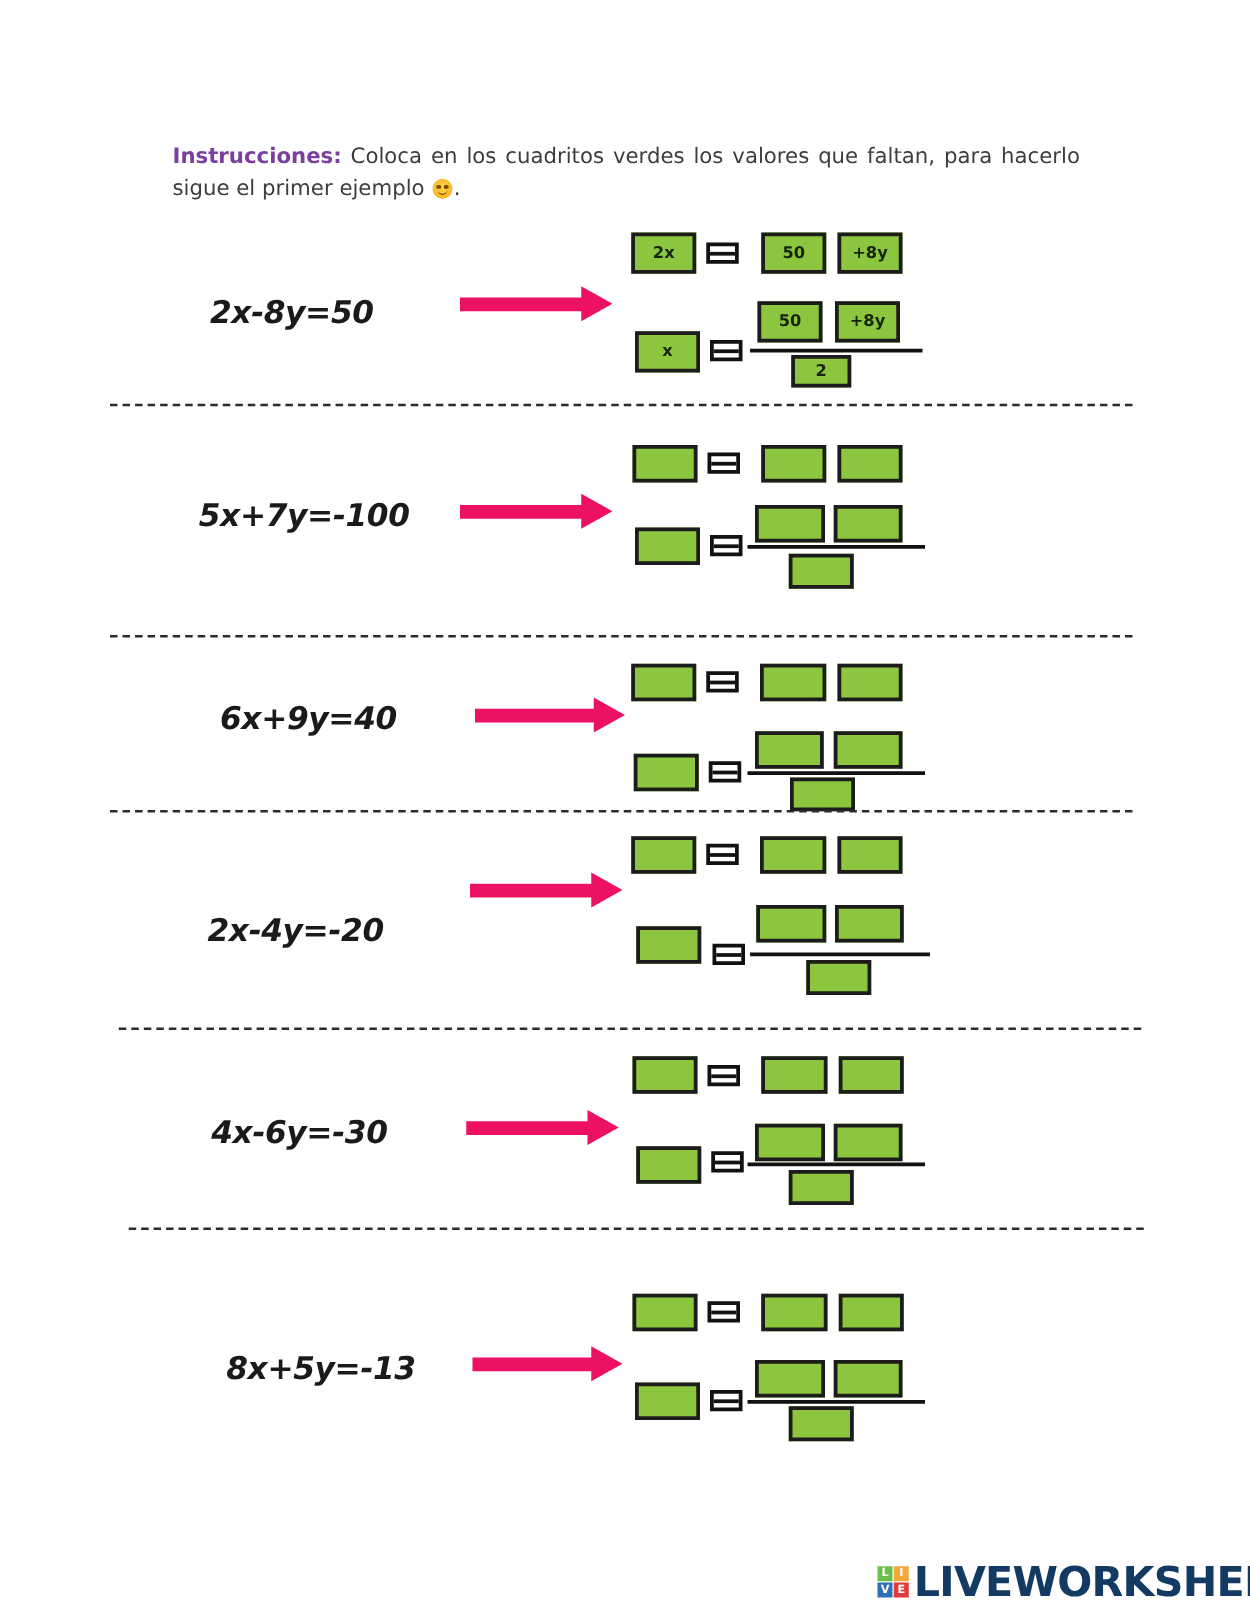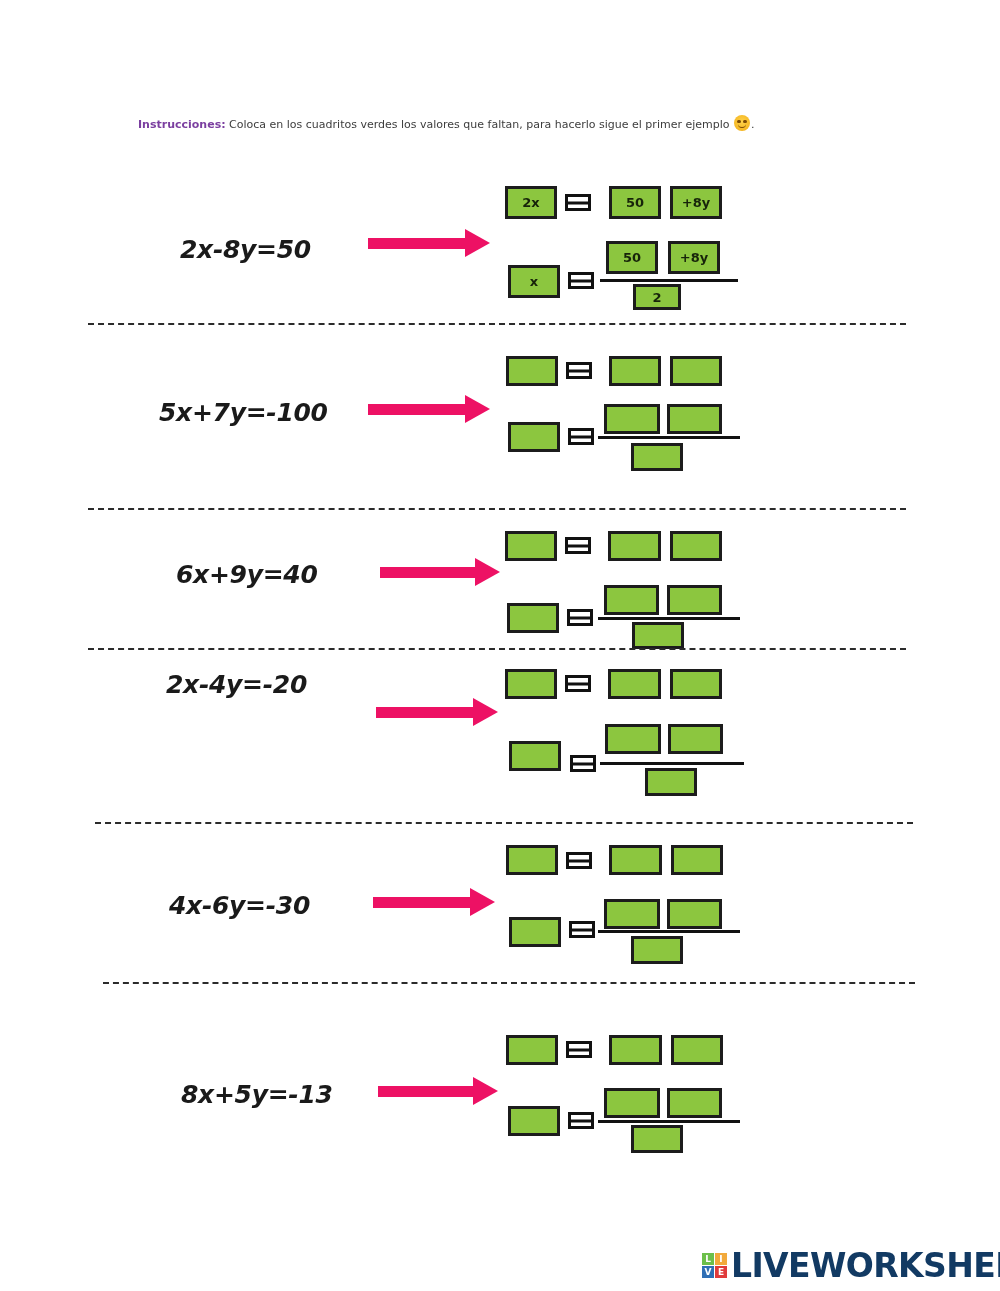--- a/index.html
+++ b/index.html
@@ -14,21 +14,21 @@
     font-family: "DejaVu Sans", sans-serif;
     overflow: hidden;
   }
 
   
   #instructions {
     position: absolute;
     left: 138px;
     top: 112px;
     width: 726px;
-    font-size: 11px;
+    font-size: 17px;
     line-height: 26px;
     color: #3d3d3d;
     text-align: justify;
     font-family: "DejaVu Sans", sans-serif;
   }
   #instructions .lead {
     color: #7b3fa0;
     font-weight: bold;
   }
   .emoji {
@@ -186,21 +186,21 @@
   }
 </style>
 </head>
 <body>
 
 <div id="instructions">
   <span class="lead">Instrucciones:</span><span> Coloca en los cuadritos verdes los valores que faltan, para hacerlo sigue el primer ejemplo </span><span class="emoji"><i></i></span><span>.</span>
 </div>
 
 <div class="row" style="top:0">
-  <div class="equation" style="left:180px; top:235px;">2x-8y=50</div>
+  <div class="equation" style="left:168px; top:235px;">2x-8y=50</div>
   <div class="arrow" style="left:368px; top:229px; width:122px;">
     <div class="shaft" style="width:100px;"></div>
     <div class="head" style="left:97px;"></div>
   </div>
 
   <div class="gbox" style="left:505px; top:186px; width:52px; height:33px;">2x</div>
   <div class="eq" style="left:565px; top:194px;"></div>
   <div class="gbox" style="left:609px; top:186px; width:52px; height:33px;">50</div>
   <div class="gbox" style="left:670px; top:186px; width:52px; height:33px;">+8y</div>
 
@@ -252,21 +252,21 @@
   <div class="eq" style="left:567px; top:609px;"></div>
   <div class="gbox" style="left:604px; top:585px; width:55px; height:30px;"></div>
   <div class="gbox" style="left:667px; top:585px; width:55px; height:30px;"></div>
   <div class="fbar" style="left:598px; top:617px; width:142px;"></div>
   <div class="gbox" style="left:632px; top:622px; width:52px; height:27px;"></div>
 </div>
 
 <div class="sep" style="left:88px; top:648px; width:818px;"></div>
 
 <div class="row" style="top:0">
-  <div class="equation" style="left:166px; top:670px;">2x-4y=-20</div>
+  <div class="equation" style="left:166px; top:730px;">2x-4y=-20</div>
   <div class="arrow" style="left:376px; top:698px; width:122px;">
     <div class="shaft" style="width:100px;"></div>
     <div class="head" style="left:97px;"></div>
   </div>
 
   <div class="gbox" style="left:505px; top:669px; width:52px; height:30px;"></div>
   <div class="eq" style="left:565px; top:675px;"></div>
   <div class="gbox" style="left:608px; top:669px; width:53px; height:30px;"></div>
   <div class="gbox" style="left:670px; top:669px; width:52px; height:30px;"></div>
 

